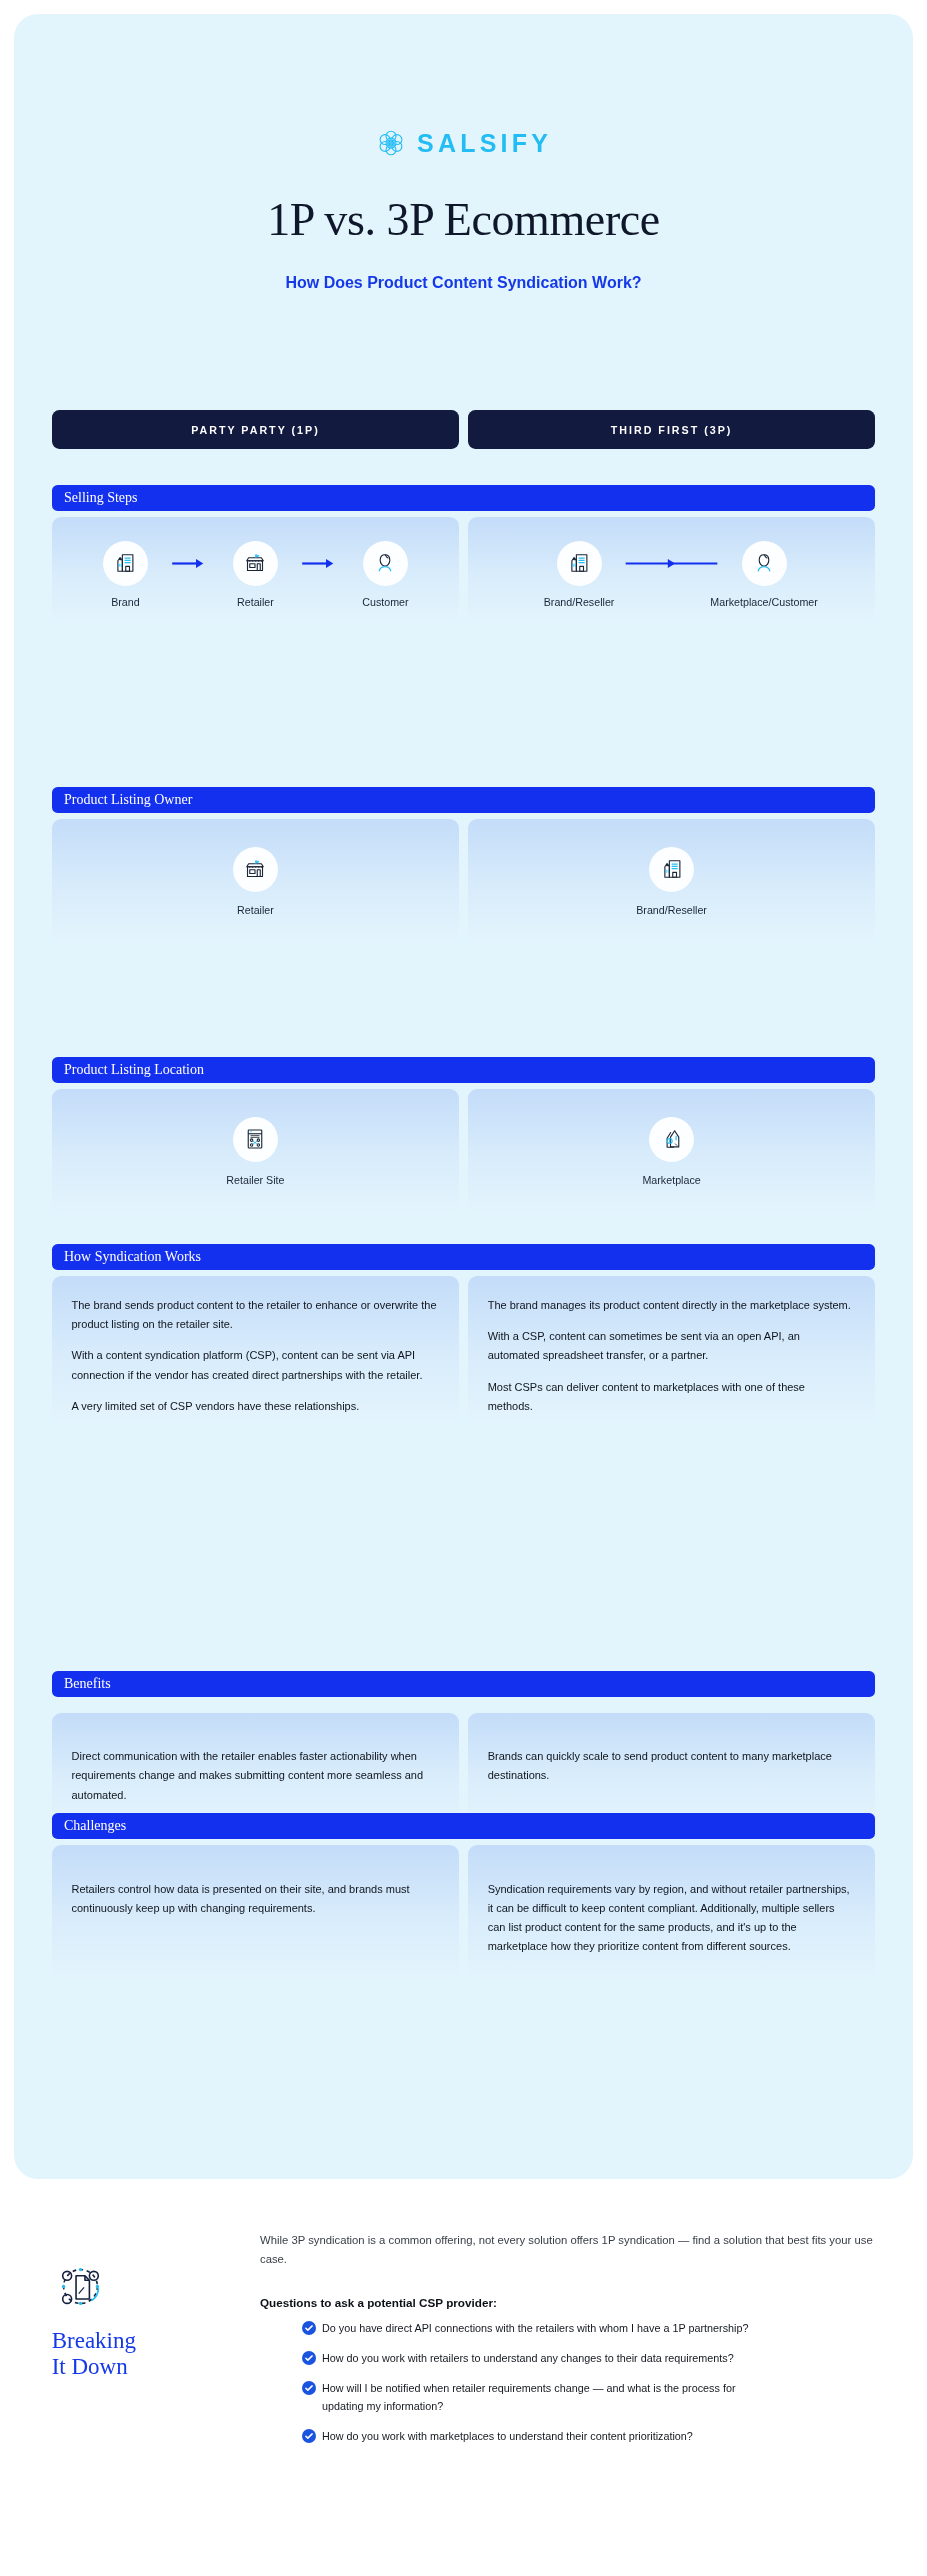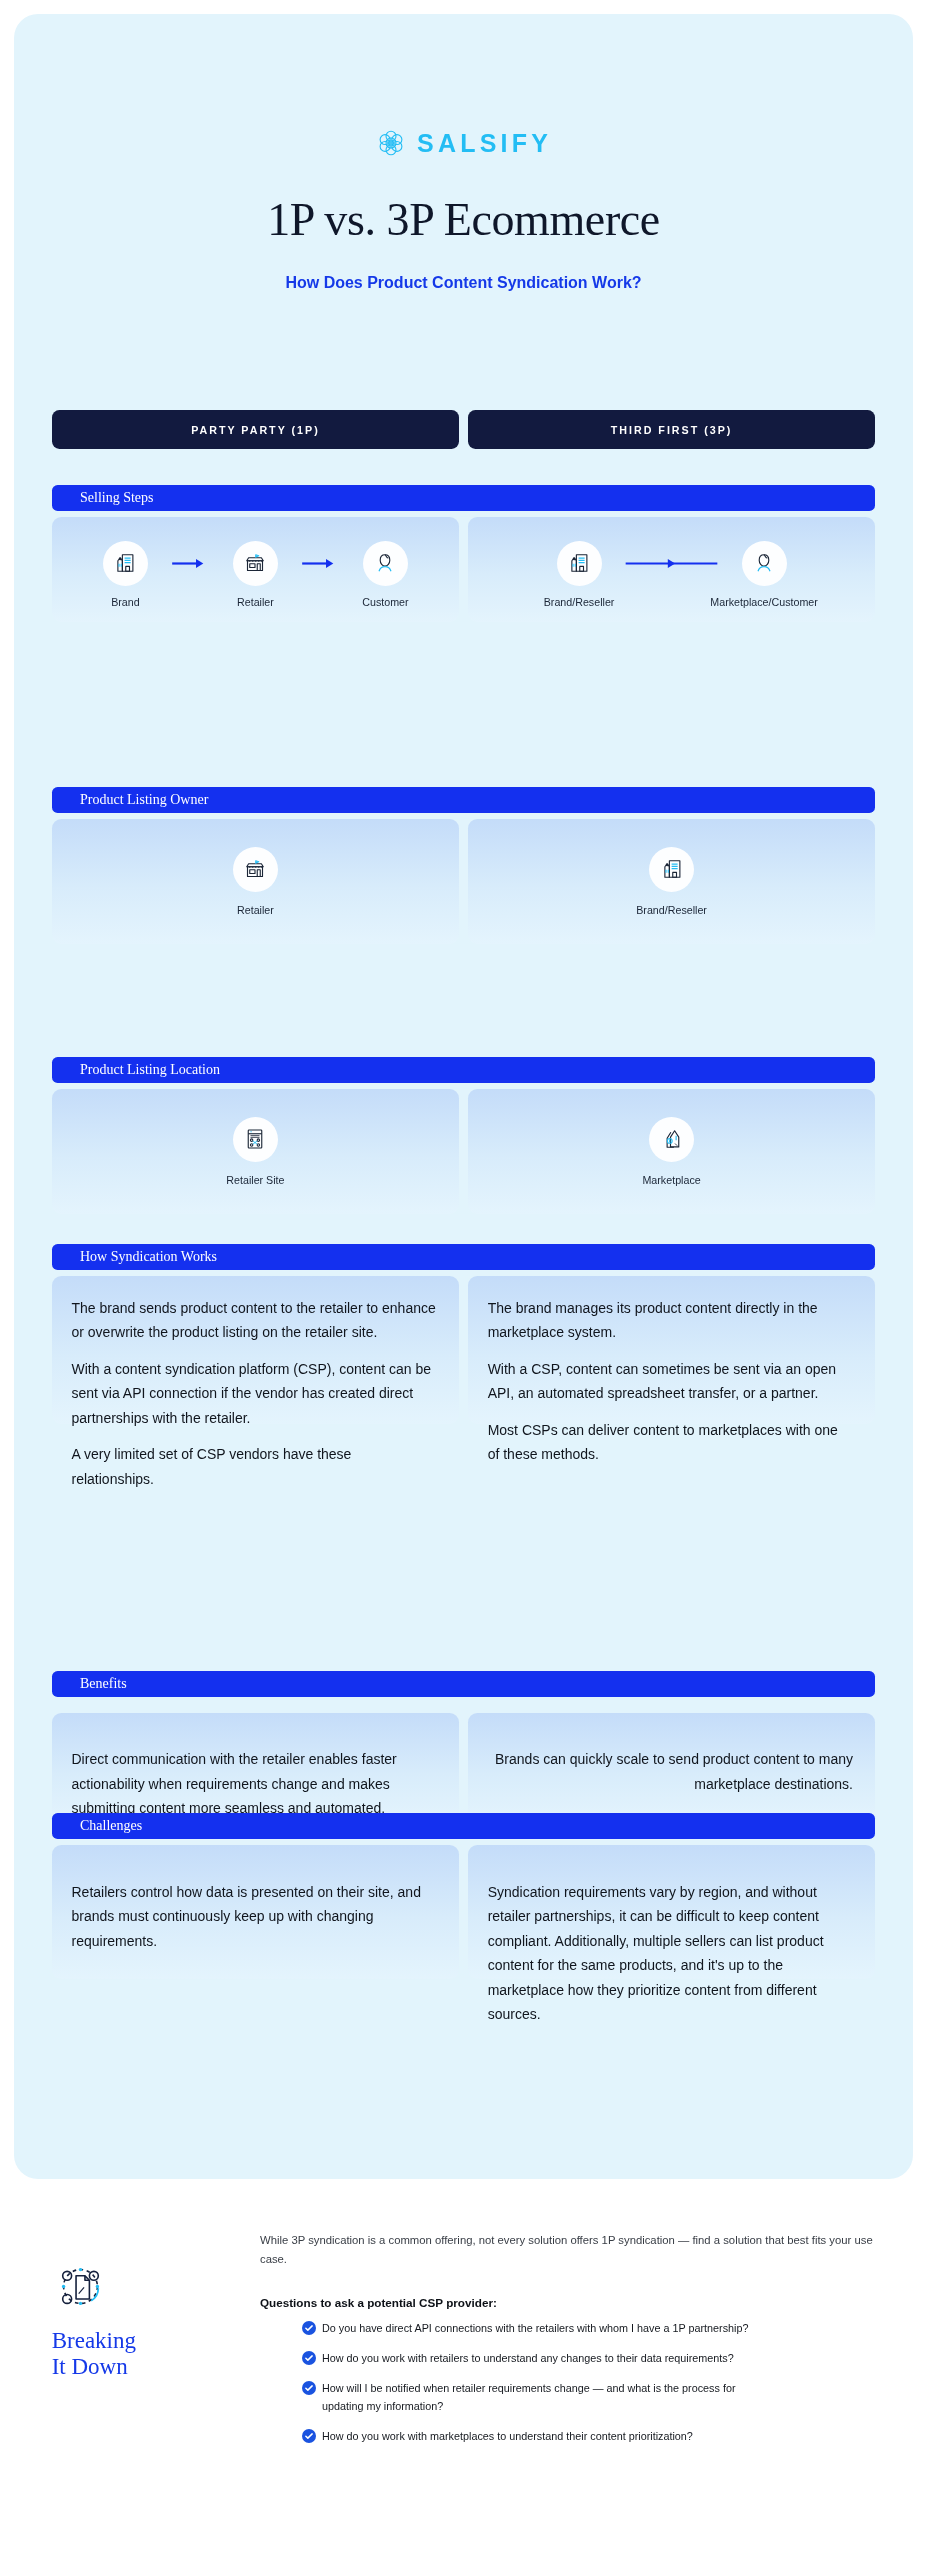--- a/index.html
+++ b/index.html
@@ -53,21 +53,21 @@
     background: #121a3f; border-radius: 7.4px;
     display:flex; align-items:center; justify-content:center;
     color: #ffffff; font-size: 10.7px; font-weight: 700; letter-spacing: 2px;
   }
 
   
   .section { position: absolute; left: 38px; width: 823px; }
   .sec-header {
     height: 26px; background: #1430ef; border-radius: 5.6px;
     display:flex; align-items:center;
-    padding-left: 28px;
+    padding-left: 12px;
     font-family: "Liberation Serif", serif;
     font-size: 14px; color: #ffffff;
   }
   .panels { display:flex; gap: 9.3px; margin-top: 5.6px; }
   .panel {
     flex: 1;
     background: linear-gradient(180deg, #c4dcf9 0%, #d8ecfb 55%, #e4f4fd 100%);
     border-radius: 9.3px;
     position: relative;
   }
@@ -95,21 +95,21 @@
   
   .single {
     display:flex; flex-direction:column; align-items:center;
     padding: 28px 0 18.5px 0;
   }
   .single .node-label { margin-top: 12px; font-size: 10.7px; font-weight: 400; }
 
   
   .txt-panel { padding: 20.4px 22px 20.4px 19.5px; }
   .txt-panel p {
-    font-size: 14px; line-height: 1.75; color: #10151d; margin-bottom: 12px;
+    font-size: 11px; line-height: 1.75; color: #10151d; margin-bottom: 12px;
   }
   .txt-panel p:last-child { margin-bottom: 0; }
 
   
   .footer { position: absolute; left: 0; top: 2207px; width: 927px; height: 369px; }
   .bid { position: absolute; left: 35px; top: 51px; width: 121px; text-align:left; }
   .bid-icon { width: 57px; height: 57px; display:block; margin-left: 16.7px;}
   .bid-text {
     margin-top: 13px; margin-left: 16.7px;
     font-family: "Liberation Serif", serif;
@@ -339,21 +339,21 @@
         </div>
       </div>
     </div>
 
     <div class="section" style="top:1657px;">
       <div class="sec-header">Benefits</div>
       <div class="panels" style="height:111px;margin-top:16px;">
         <div class="panel txt-panel" style="padding-top:34px;">
           <p>Direct communication with the retailer enables faster actionability when requirements change and makes submitting content more seamless and automated.</p>
         </div>
-        <div class="panel txt-panel" style="padding-top:34px;text-align:right;">
+        <div class="panel txt-panel" style="padding-top:34px;">
           <p>Brands can quickly scale to send product content to many marketplace destinations.</p>
         </div>
       </div>
     </div>
 
     <div class="section" style="top:1799px;">
       <div class="sec-header">Challenges</div>
       <div class="panels" style="height:134px;">
         <div class="panel txt-panel" style="padding-top:35px;">
           <p>Retailers control how data is presented on their site, and brands must continuously keep up with changing requirements.</p>

